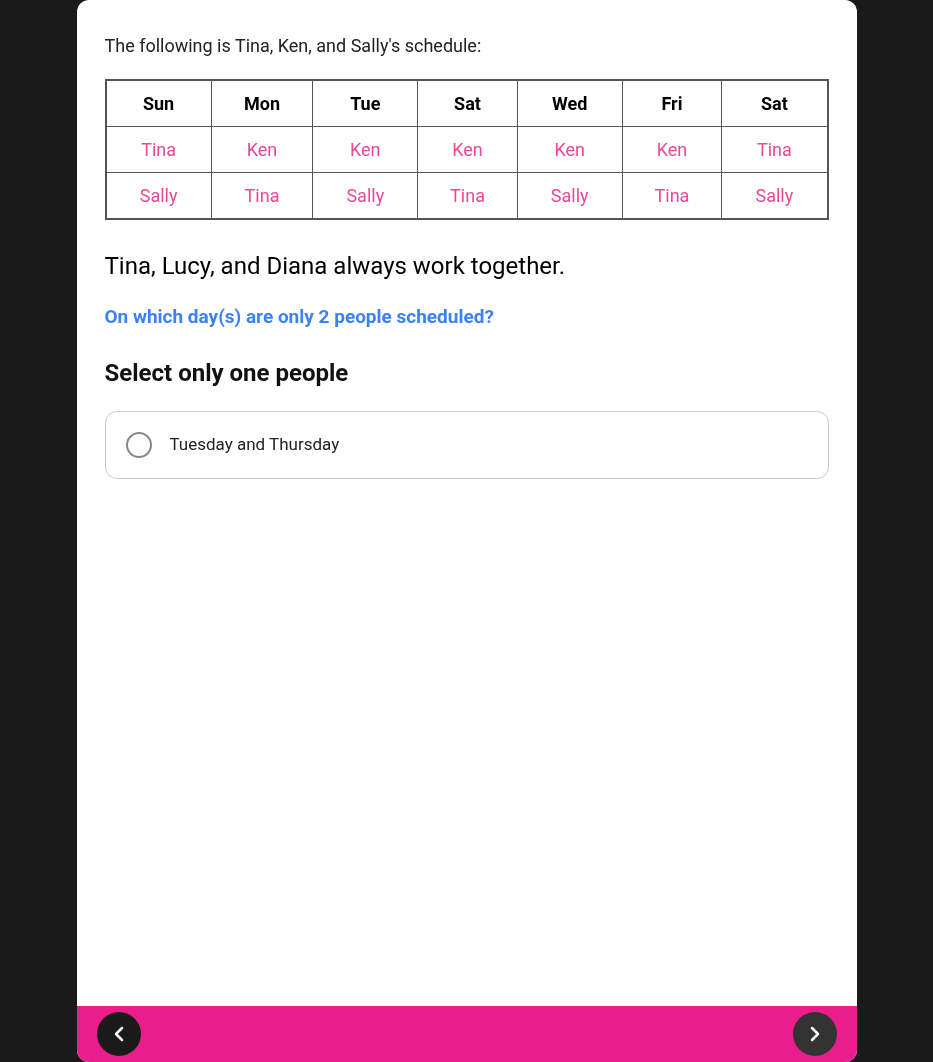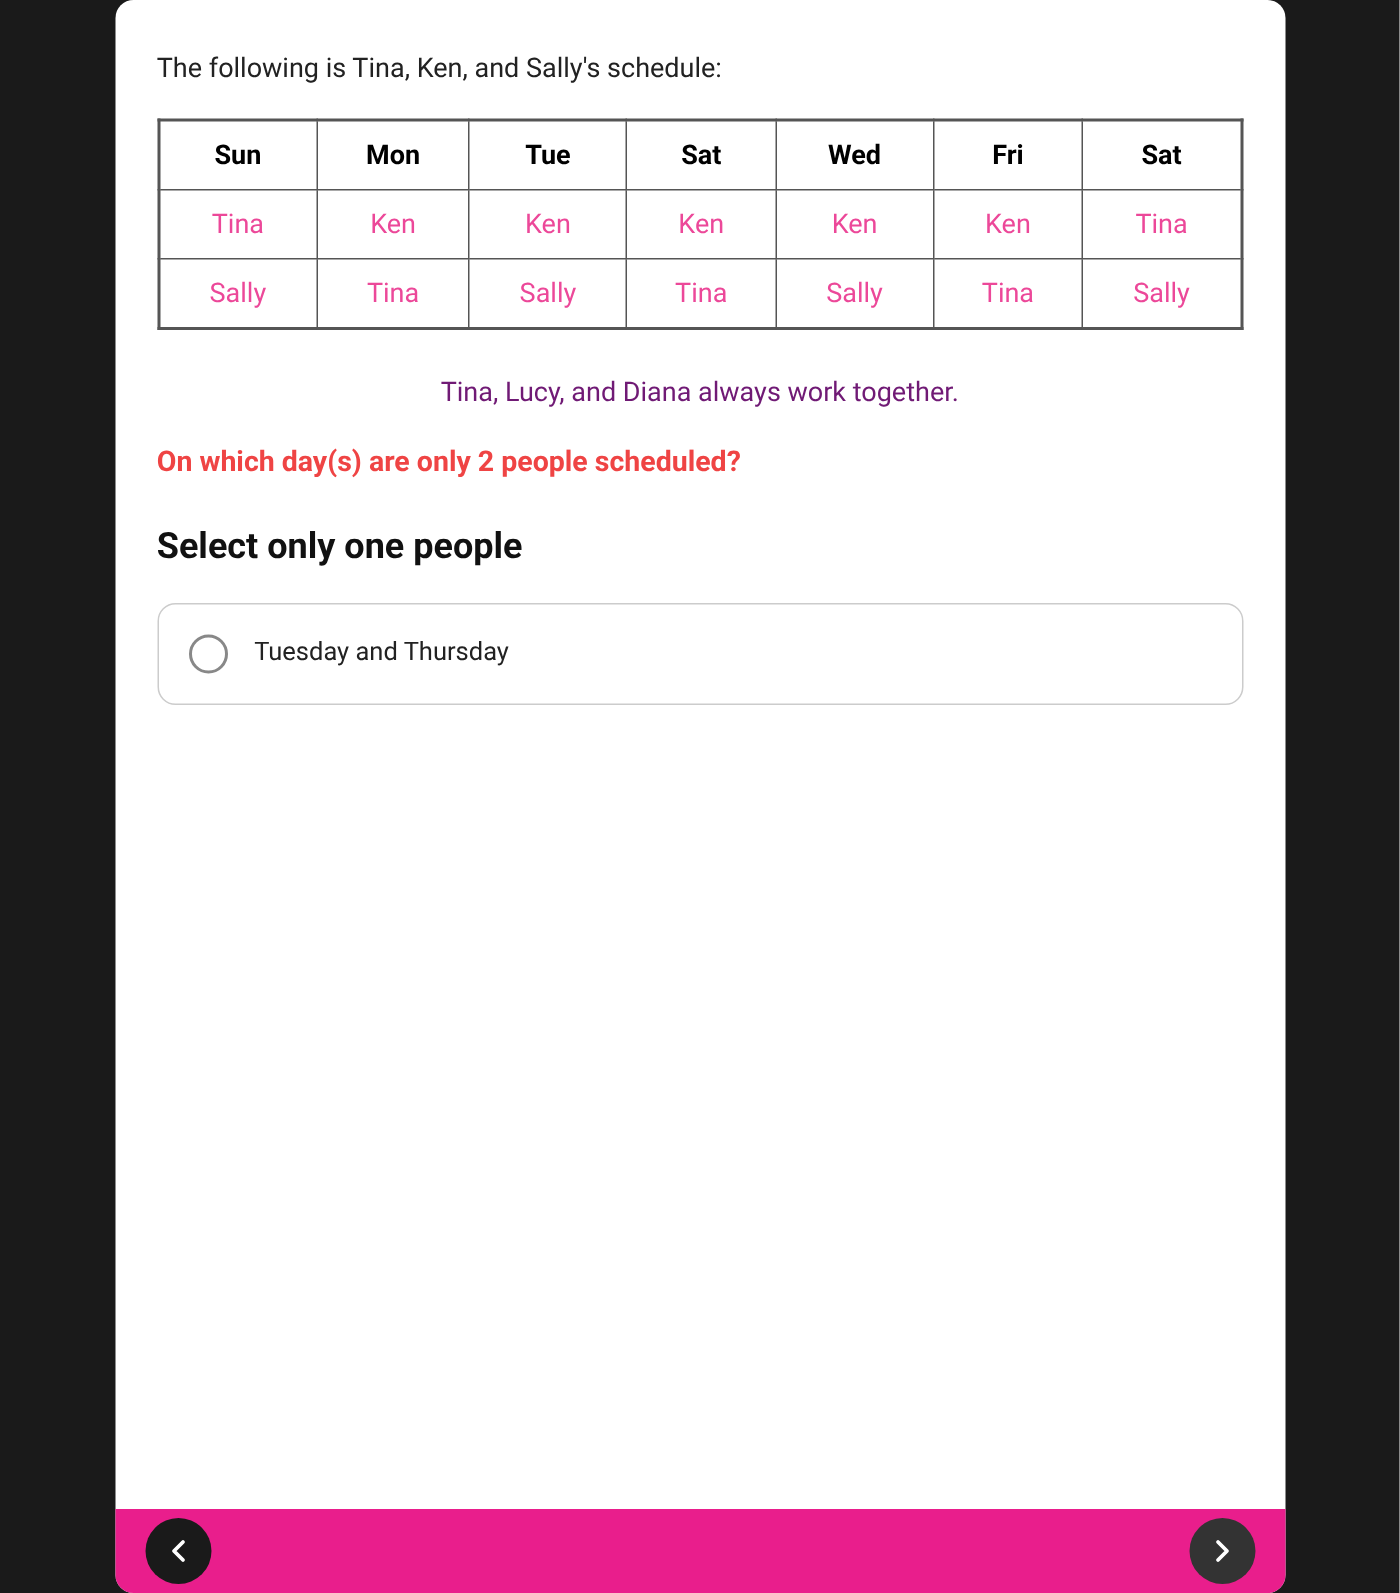--- a/index.html
+++ b/index.html
@@ -55,31 +55,30 @@
       background: #fff;
       margin-left: 22px;
     }
 
     .schedule-table td {
       font-weight: 400;
       color: #ec4899;
     }
 
     .info-text {
-      font-size: 18px;
-      color: #701a75;
+      font-size: 24px;
+      color: #000000;
       margin-bottom: 20px;
       line-height: 1.5;
-      text-align: center;
     }
 
     .question-text {
       font-size: 19px;
       font-weight: 700;
-      color: #ef4444;
+      color: #3b82f6;
       margin-bottom: 28px;
       line-height: 1.4;
     }
 
     .select-label {
       font-size: 24px;
       font-weight: 700;
       color: #111;
       margin-bottom: 24px;
     }

